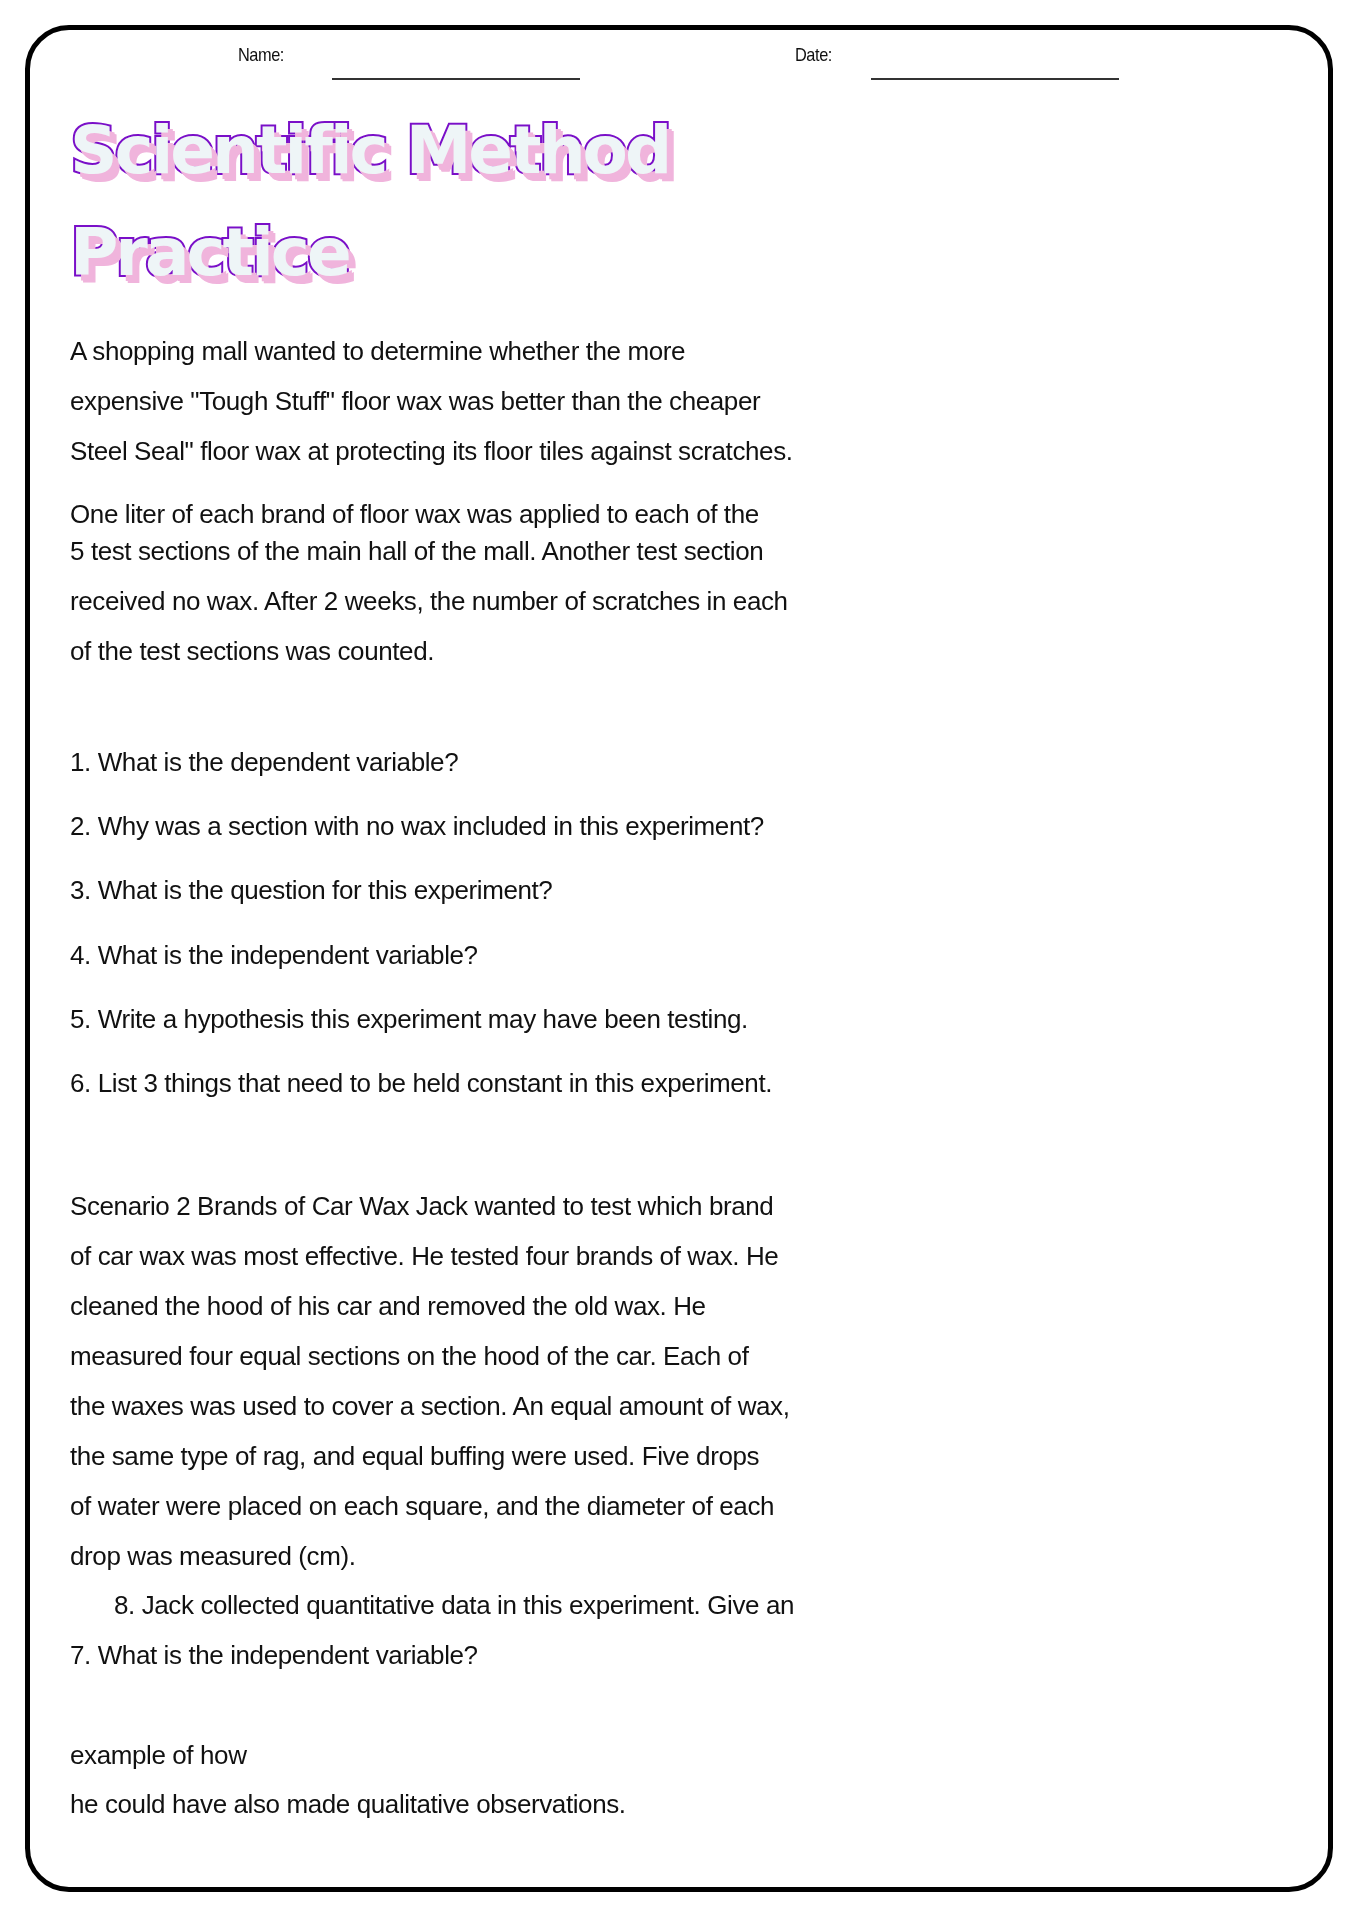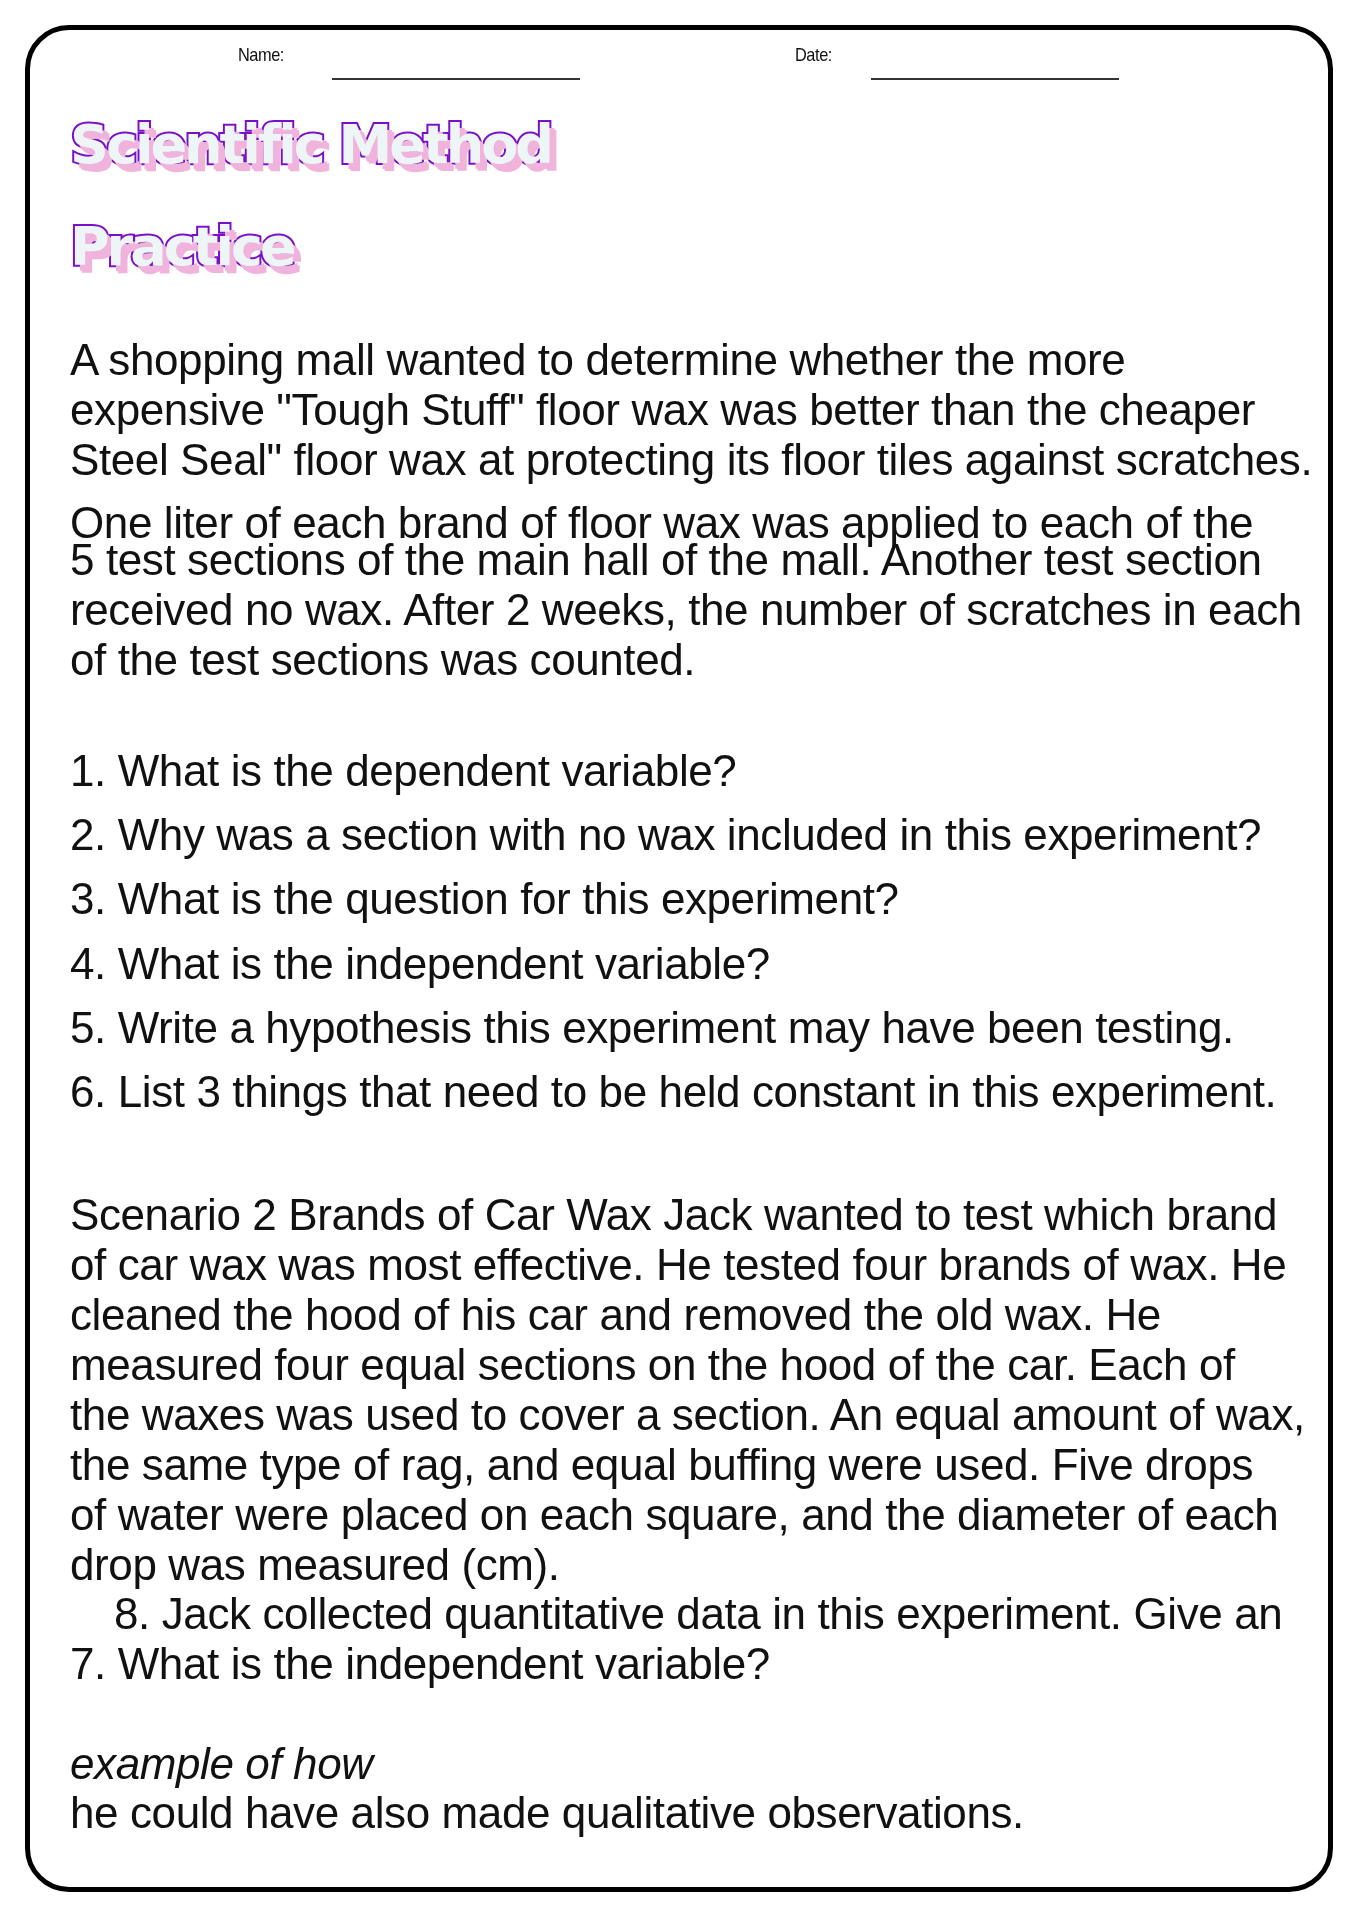--- a/index.html
+++ b/index.html
@@ -4,24 +4,24 @@
 <style>
   html, body { margin:0; padding:0; background:#ffffff; }
   body { width:1358px; height:1920px; position:relative; overflow:hidden;
          font-family:"Liberation Sans", sans-serif; color:#111; }
   .sheet { position:absolute; left:25px; top:25px; width:1308px; height:1867px;
            border:5px solid #000; border-radius:44px; box-sizing:border-box; }
   .hdr { position:absolute; top:44px; font-size:19px; letter-spacing:-0.5px; color:#111; }
   .hdr .lbl { display:inline-block; transform:scaleX(0.86); transform-origin:left; }
   .uline { position:absolute; top:78px; height:0; border-top:2px solid #333; }
   .title { position:absolute; left:70px; font-family:"DejaVu Sans", sans-serif;
-           font-weight:bold; font-size:54px; letter-spacing:-3px; white-space:nowrap;
+           font-weight:bold; font-size:66px; letter-spacing:-3px; white-space:nowrap;
            color:#eef5f7; -webkit-text-stroke:4px #7a0fc8; paint-order:stroke fill;
            text-shadow:5px 6px 0 #f0b4dc, 7px 8px 0 #f0b4dc; line-height:1; }
-  .line { position:absolute; left:70px; font-size:44px; white-space:nowrap;
+  .line { position:absolute; left:70px; font-size:26px; white-space:nowrap;
           letter-spacing:-0.4px; line-height:1; transform-origin:left center; }
 </style>
 </head>
 <body>
 
 <div class="sheet"></div>
 
 <div class="hdr" style="left:238px;"><span class="lbl">Name:</span></div>
 <div class="uline" style="left:332px; width:248px;"></div>
 
@@ -50,14 +50,14 @@
 <div class="line" style="top:1243px;">of car wax was most effective. He tested four brands of wax. He</div>
 <div class="line" style="top:1293px;">cleaned the hood of his car and removed the old wax. He</div>
 <div class="line" style="top:1343px;">measured four equal sections on the hood of the car. Each of</div>
 <div class="line" style="top:1393px;">the waxes was used to cover a section. An equal amount of wax,</div>
 <div class="line" style="top:1443px;">the same type of rag, and equal buffing were used. Five drops</div>
 <div class="line" style="top:1493px;">of water were placed on each square, and the diameter of each</div>
 <div class="line" style="top:1543px;">drop was measured (cm).</div>
 
 <div class="line" style="top:1642px;">7. What is the independent variable?</div>
 <div class="line" style="top:1592px;margin-left:44px;">8. Jack collected quantitative data in this experiment. Give an</div>
-<div class="line" style="top:1742px;font-style:italic;">example of how</div>
+<div class="line" style="top:1742px;">example of how</div>
 <div class="line" style="top:1791px;">he could have also made qualitative observations.</div>
 
 </body></html>

